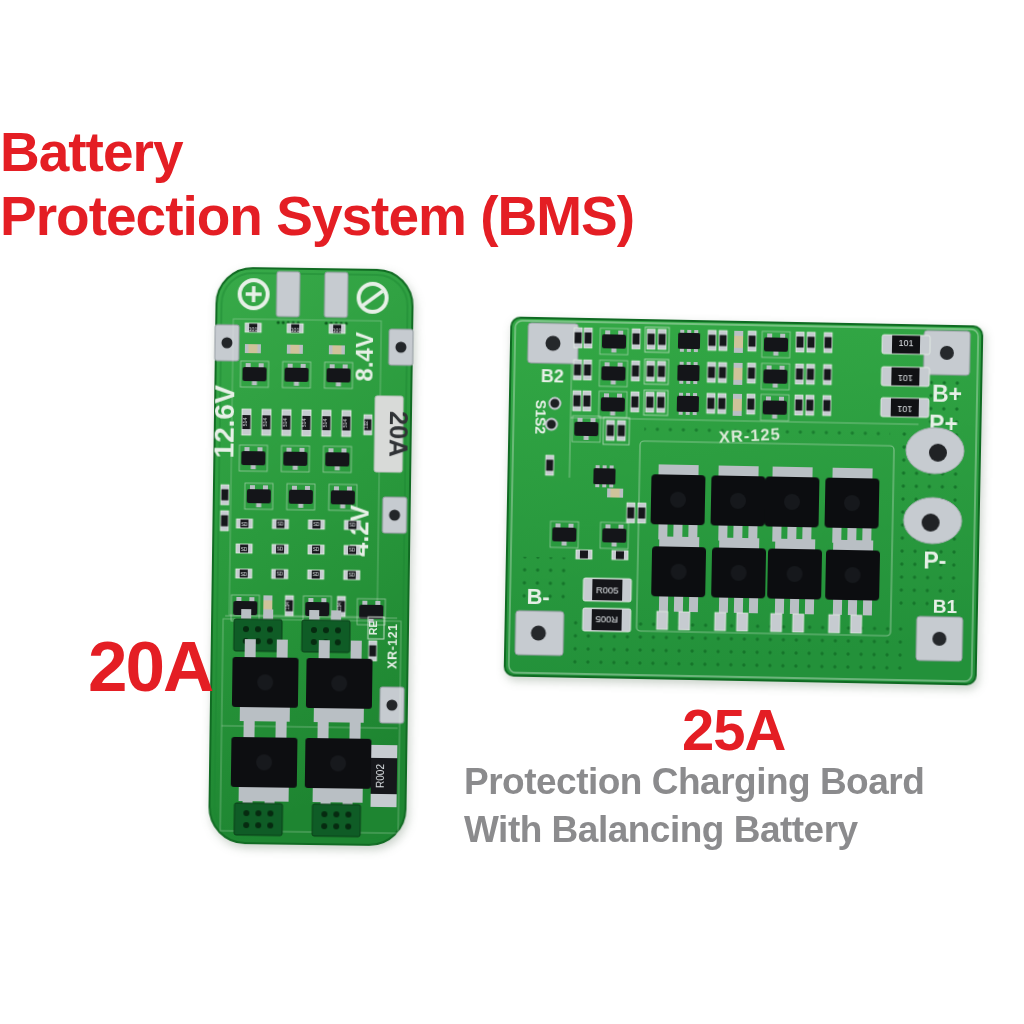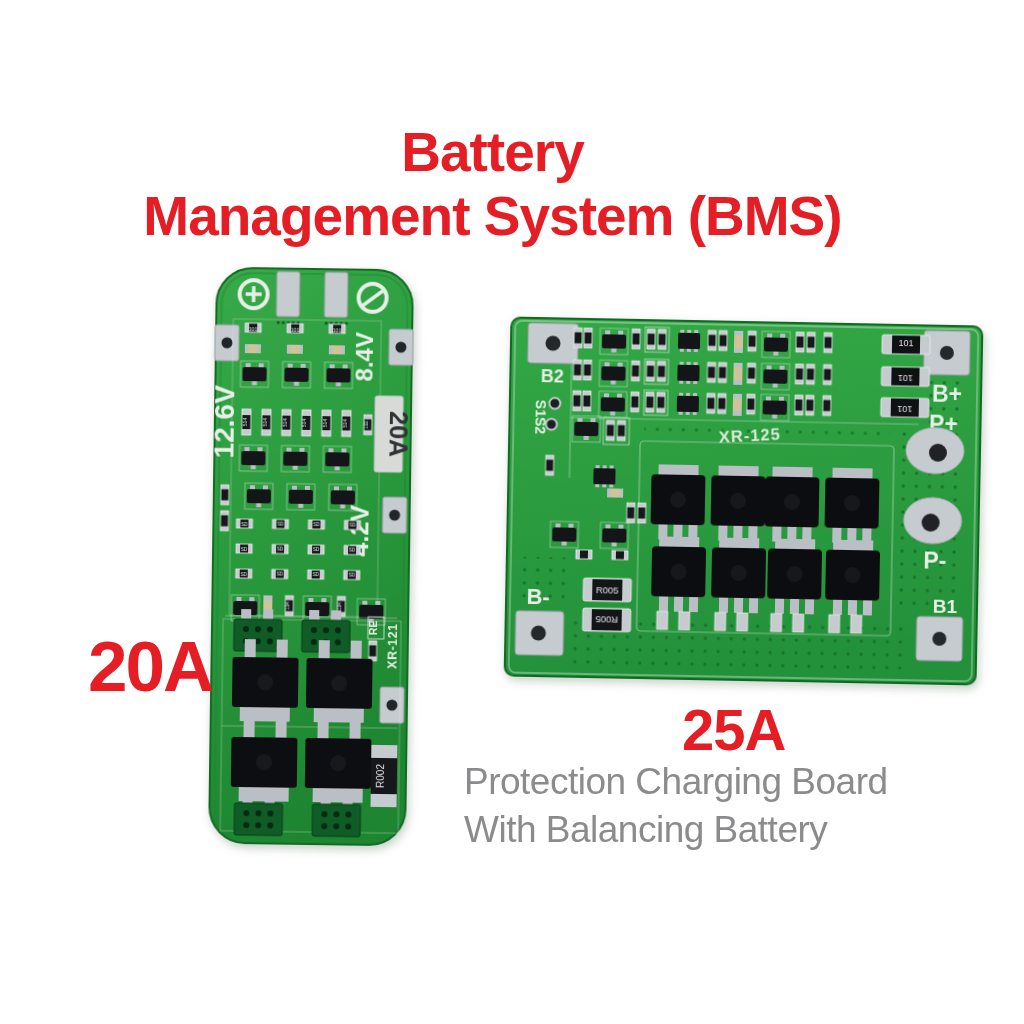--- a/index.html
+++ b/index.html
@@ -1,41 +1,41 @@
 <!DOCTYPE html>
 <html><head>
 <meta charset="utf-8">
 <style>
   html,body{margin:0;padding:0;background:#fff}
   .canvas{position:relative;width:1024px;height:1024px;background:#ffffff;overflow:hidden;
           font-family:"Liberation Sans",sans-serif}
-  .title{position:absolute;left:0;top:120px;width:985px;text-align:center;
+  .title{position:absolute;left:0;top:120px;width:985px;
          font-weight:700;font-size:55px;line-height:64px;color:#e41e24;letter-spacing:-1px}
   .amp{position:absolute;font-weight:700;color:#e41e24}
   .amp20{left:88px;top:626px;font-size:71px;letter-spacing:-2px}
   .amp25{left:682px;top:696px;font-size:58px;letter-spacing:-1px}
-  .caption{position:absolute;left:464px;top:758px;font-weight:400;font-size:37px;
+  .caption{position:absolute;left:464px;top:758px;font-weight:700;font-size:37px;
            line-height:48px;color:#8b8b8d;letter-spacing:-0.5px}
   .board{position:absolute;filter:drop-shadow(2px 4px 5px rgba(40,70,40,0.25))}
   .b20{left:212px;top:268px;transform:rotate(0.8deg)}
   .b25{left:507px;top:321px;transform:rotate(1.1deg)}
   svg{display:block;overflow:visible}
   svg text{font-family:"Liberation Sans",sans-serif;font-weight:700}
   .silk{fill:#e7f0e7}
   .code{fill:#dfe3e6;font-weight:400}
   .skl{stroke:#e7f0e7;fill:none}
 </style>
 </head>
 <body>
 
 <div class="canvas">
 
   <div class="title">
     <div>Battery</div>
-    <div>Management System (BMS)</div>
+    <div>Protection System (BMS)</div>
   </div>
 
   <div class="board b20">
   <svg width="198" height="577" viewBox="0 0 198 577">
     <defs>
       <linearGradient id="gL" x1="0" y1="0" x2="0.25" y2="1">
         <stop offset="0" stop-color="#38aa49"></stop>
             <stop offset="0.5" stop-color="#2a9a3d"></stop>
             <stop offset="1" stop-color="#1e8531"></stop>
       </linearGradient>

